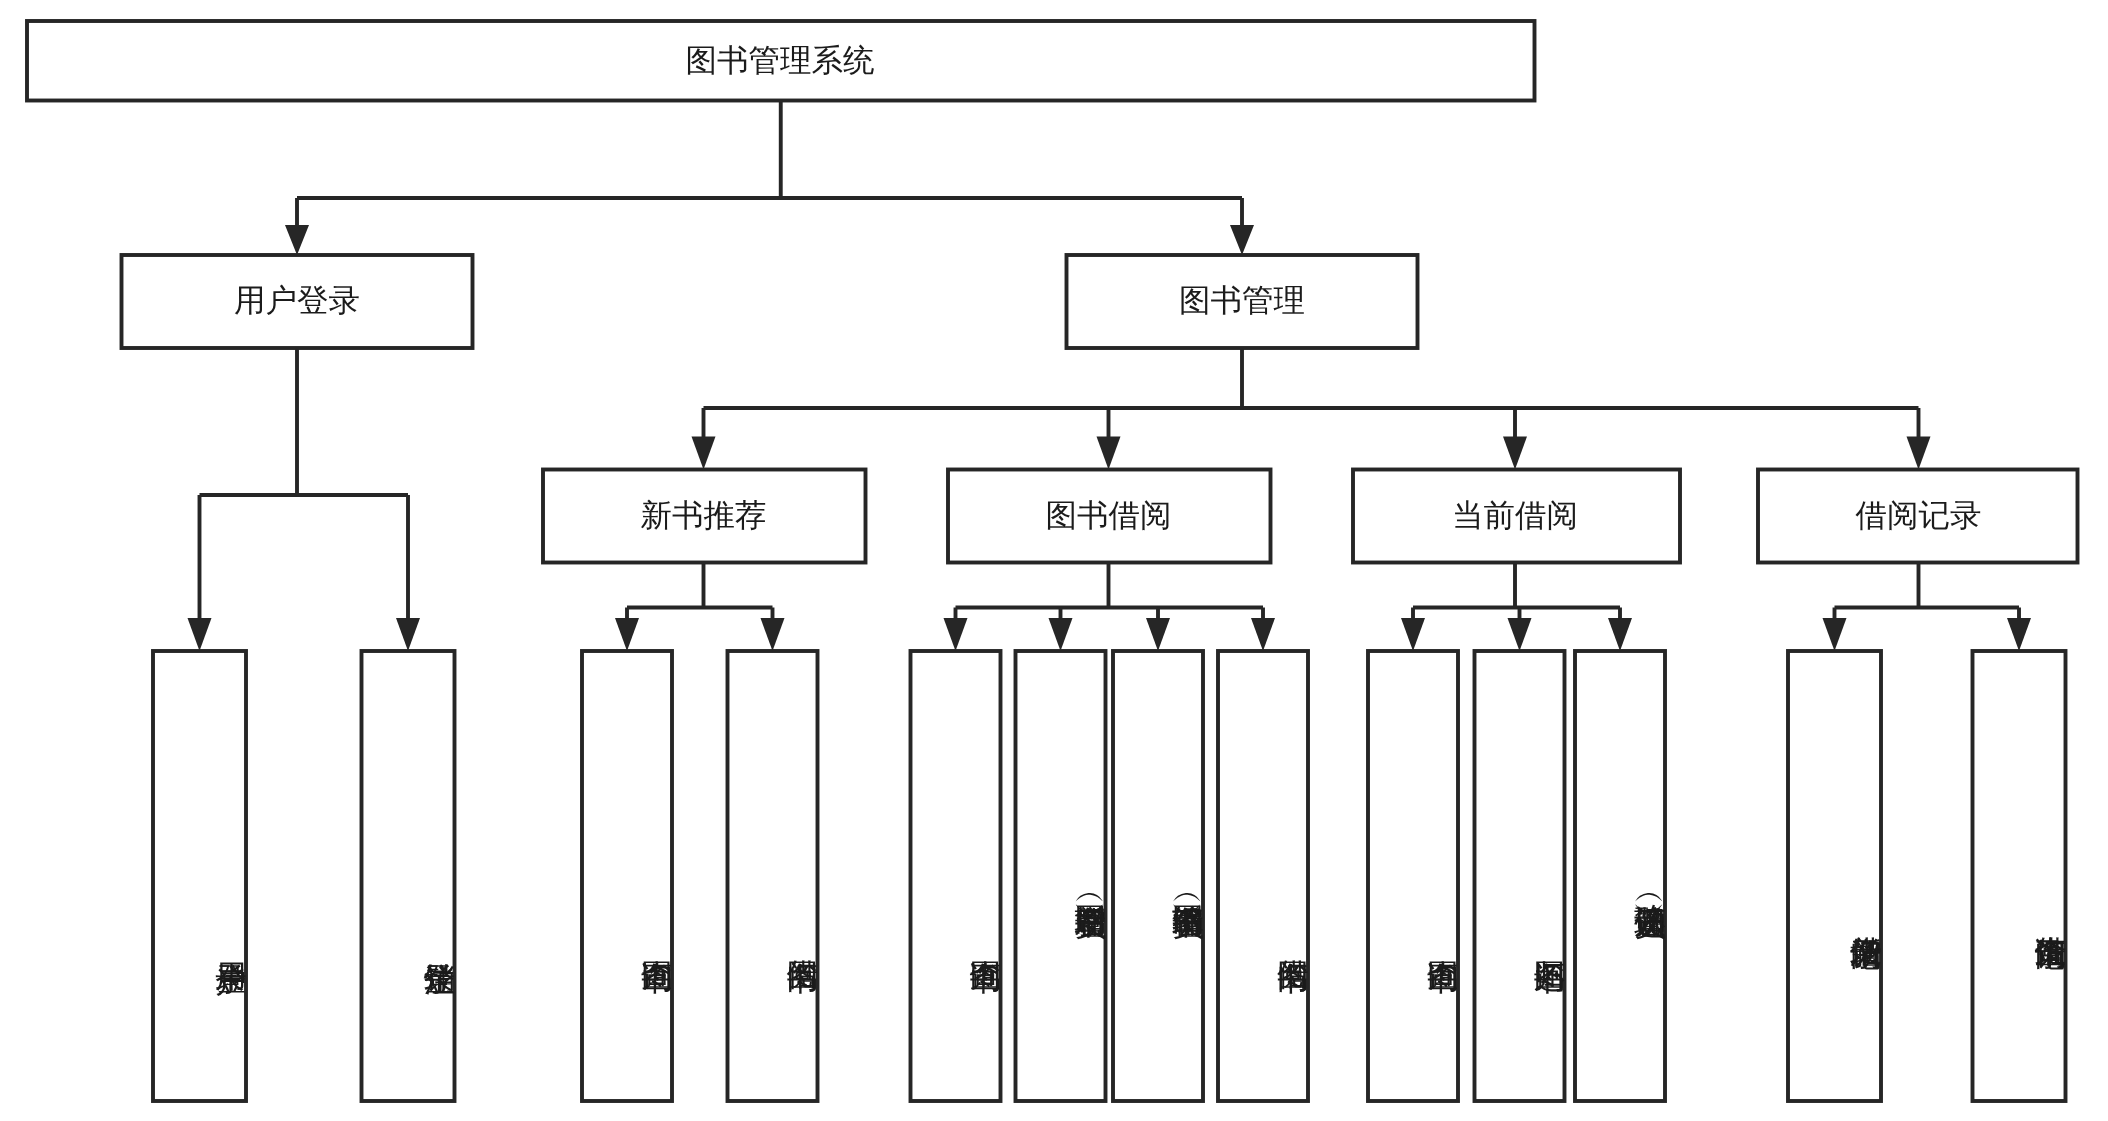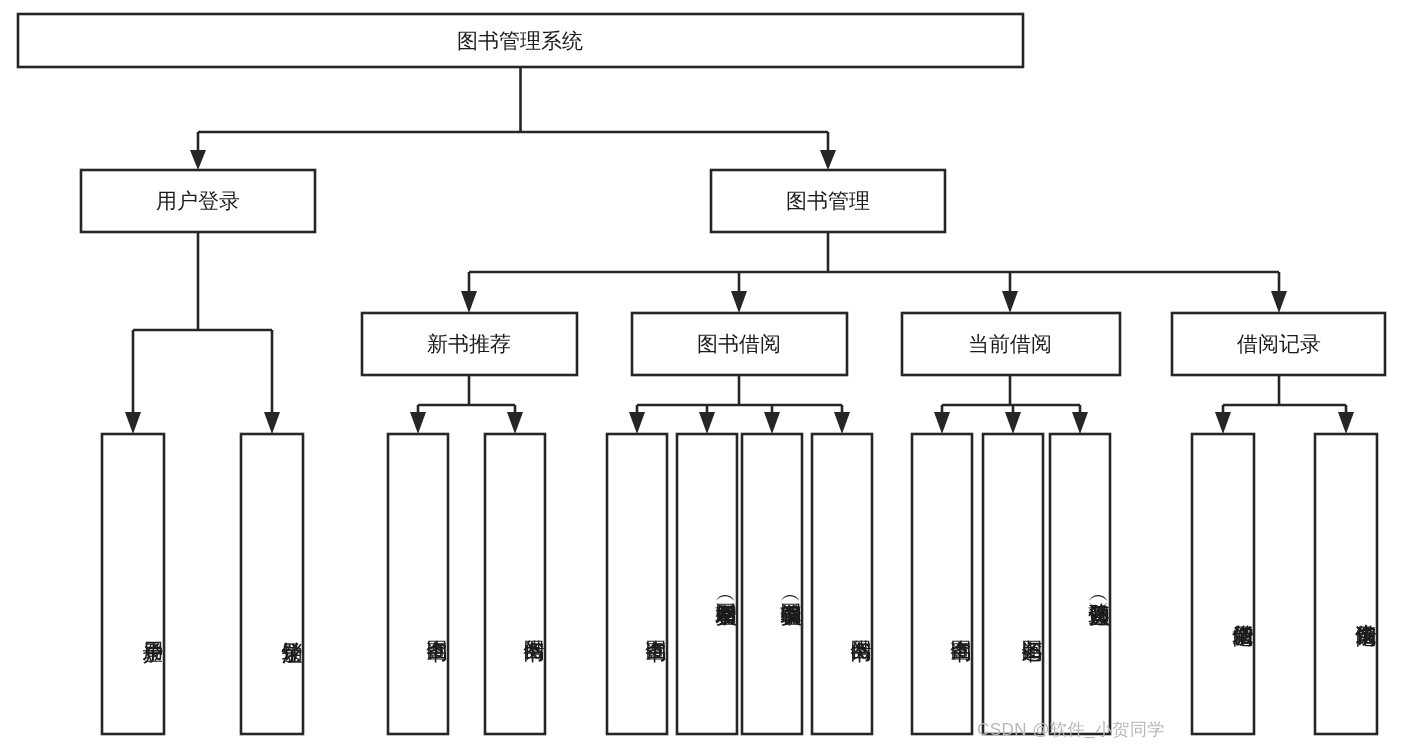--- a/index.html
+++ b/index.html
@@ -207,14 +207,13 @@
   <div class="vlabel" style="left:607px; top:513px;  width:60px; height:221px;">查询图书</div>
   <div class="vlabel" style="left:677px; top:443px;  width:60px; height:291px;">新增图书（管理员）</div>
   <div class="vlabel" style="left:742px; top:443px;  width:60px; height:291px;">编辑图书（管理员）</div>
   <div class="vlabel" style="left:812px; top:513px;  width:60px; height:221px;">借阅图书</div>
   <div class="vlabel" style="left:912px; top:513px;  width:60px; height:221px;">查询图书</div>
   <div class="vlabel" style="left:983px; top:513px;  width:60px; height:221px;">归还图书</div>
   <div class="vlabel" style="left:1050px; top:443px; width:60px; height:291px;">确认归还（管理员）</div>
   <div class="vlabel" style="left:1192px; top:483px; width:62px; height:251px;">新增借阅记录</div>
   <div class="vlabel" style="left:1315px; top:483px; width:62px; height:251px;">查询借阅记录</div>
 
-  <div class="watermark">CSDN @软件_小贺同学</div>
 </div>
 
 </body></html>

